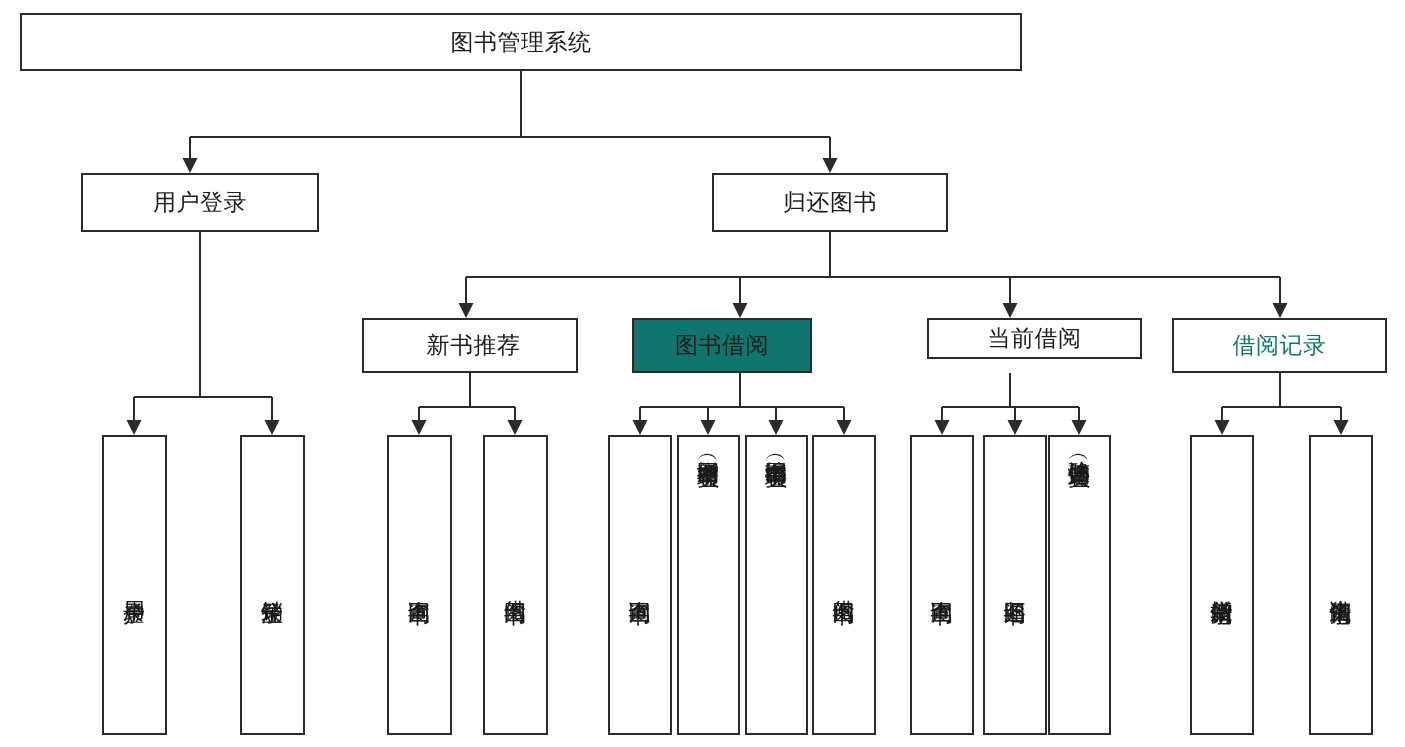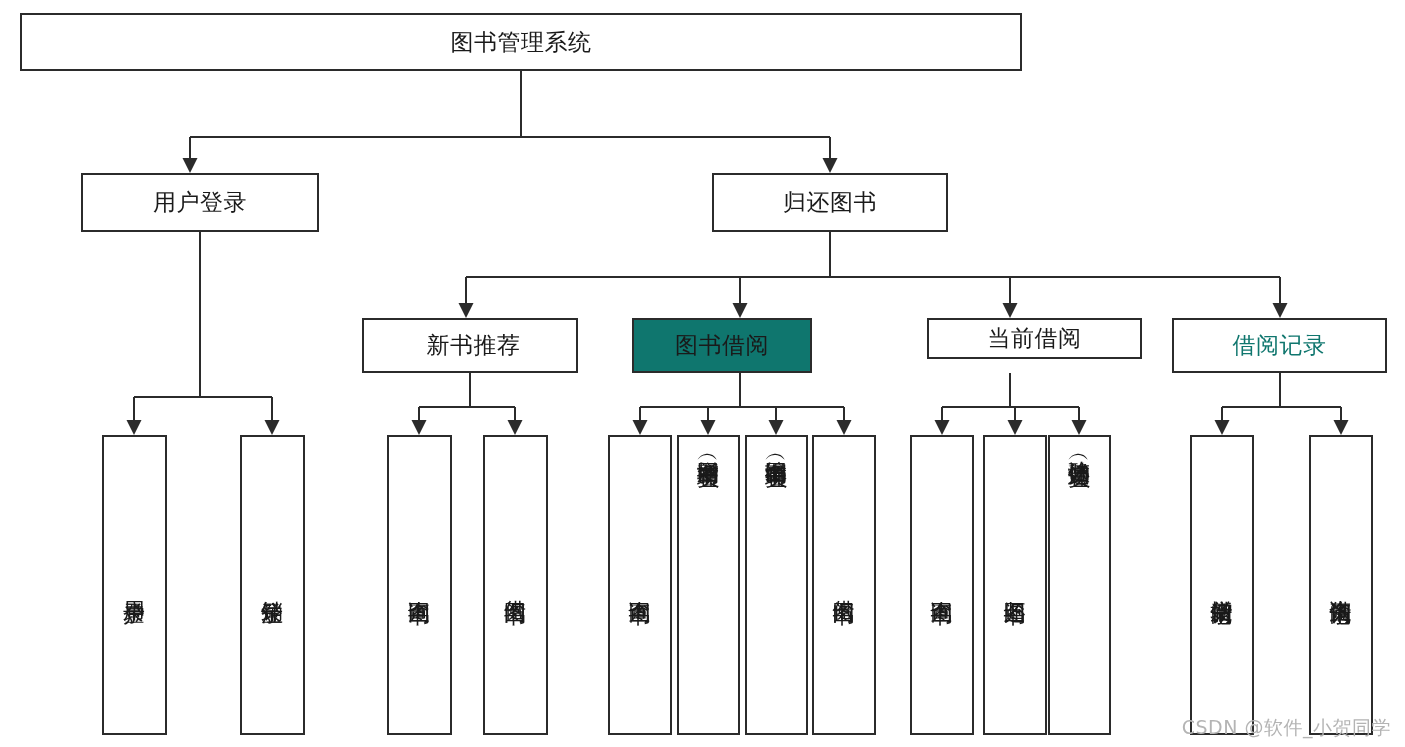--- a/index.html
+++ b/index.html
@@ -190,15 +190,14 @@
         <span class="node-label-v" style="color: rgb(26, 26, 26);">确认归还（管理员）</span>
       </div>
       <div class="node-box vertical centered" style="left: 1190px; top: 435px; width: 64px; height: 300px; border-color: rgb(43, 43, 43); background: rgb(255, 255, 255);">
         <span class="node-label-v" style="color: rgb(26, 26, 26);">新增借阅记录</span>
       </div>
       <div class="node-box vertical centered" style="left: 1309px; top: 435px; width: 64px; height: 300px; border-color: rgb(43, 43, 43); background: rgb(255, 255, 255);">
         <span class="node-label-v" style="color: rgb(26, 26, 26);">查询借阅记录</span>
       </div>
     </div>
 
-  <div class="watermark">CSDN @软件_小贺同学</div>
 
 </div>
 
 </body></html>

